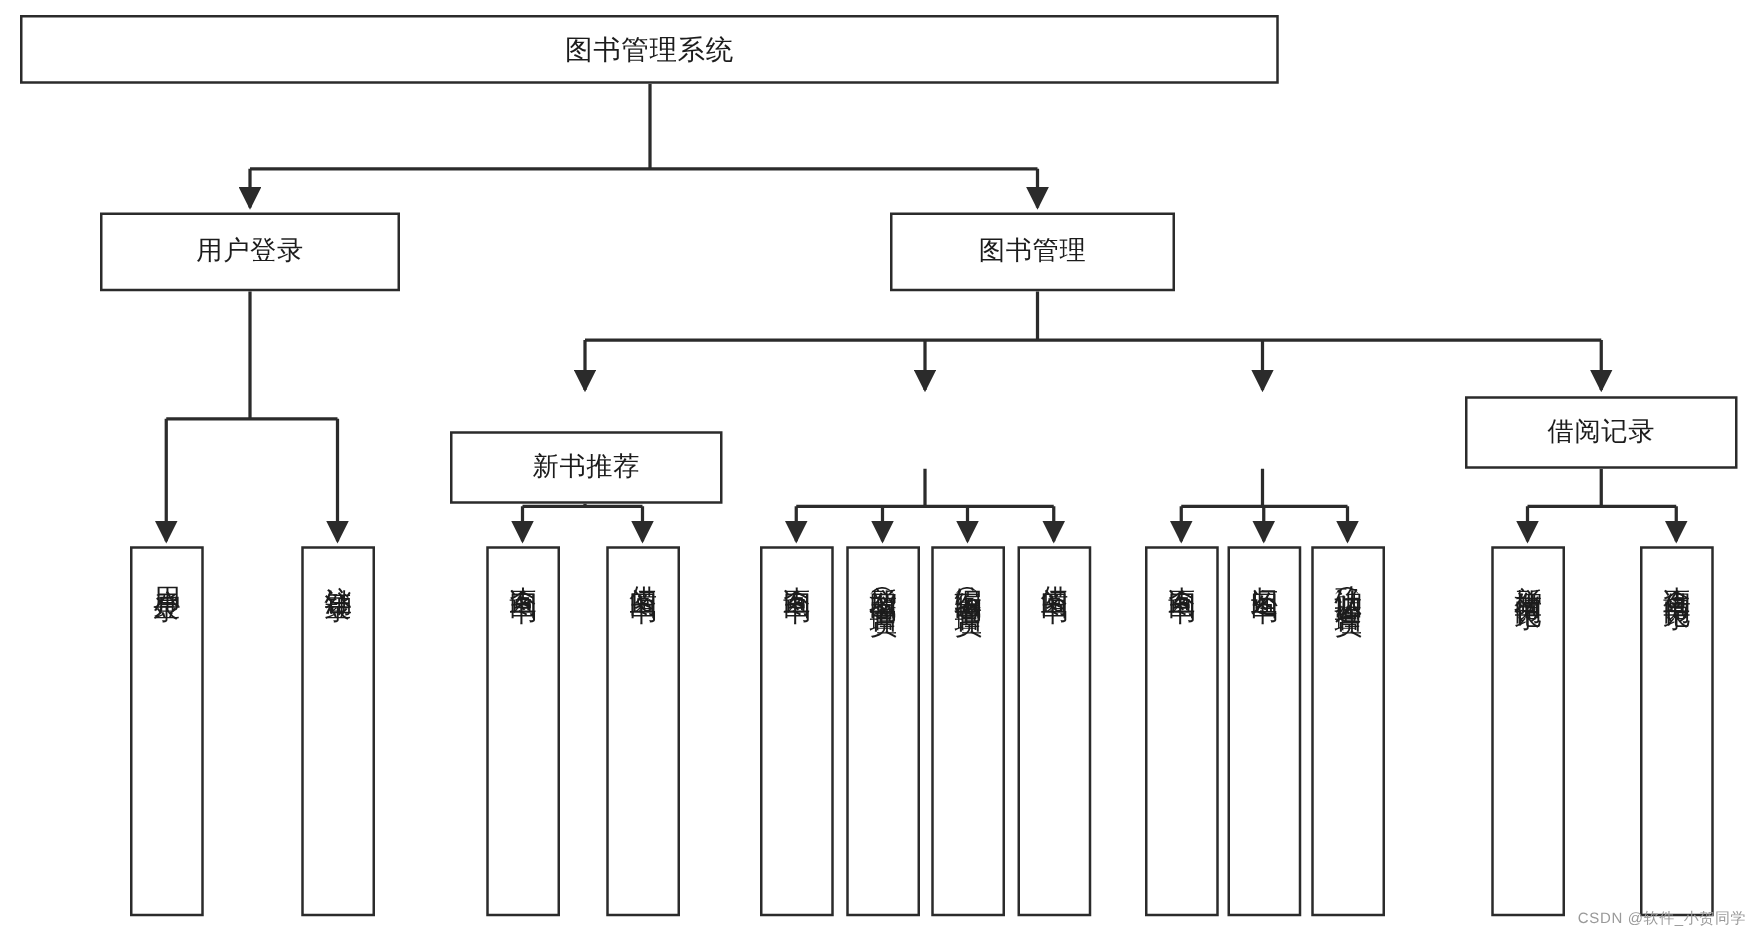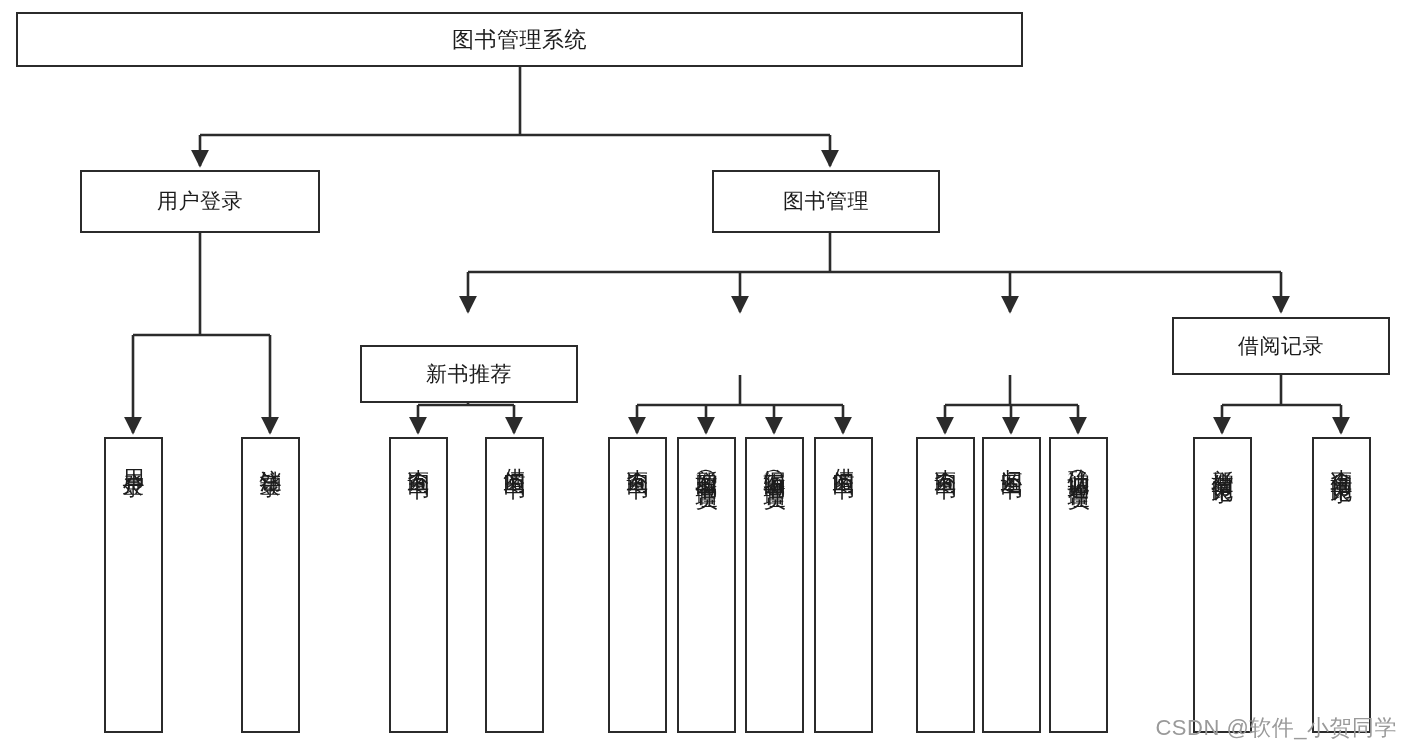--- a/index.html
+++ b/index.html
@@ -62,21 +62,21 @@
     font-size: 22px;
     line-height: 1.0;
     letter-spacing: 3px;
     white-space: nowrap;
     color: #1c1c1c;
   }
   .watermark {
     position: absolute;
     right: 8px;
     bottom: 4px;
-    font-size: 22px;
+    font-size: 12px;
     color: #9a9a9a;
     letter-spacing: 0.5px;
     z-index: 5;
     white-space: nowrap;
   }
 </style>
 </head>
 <body>
 
 <div id="canvas">

